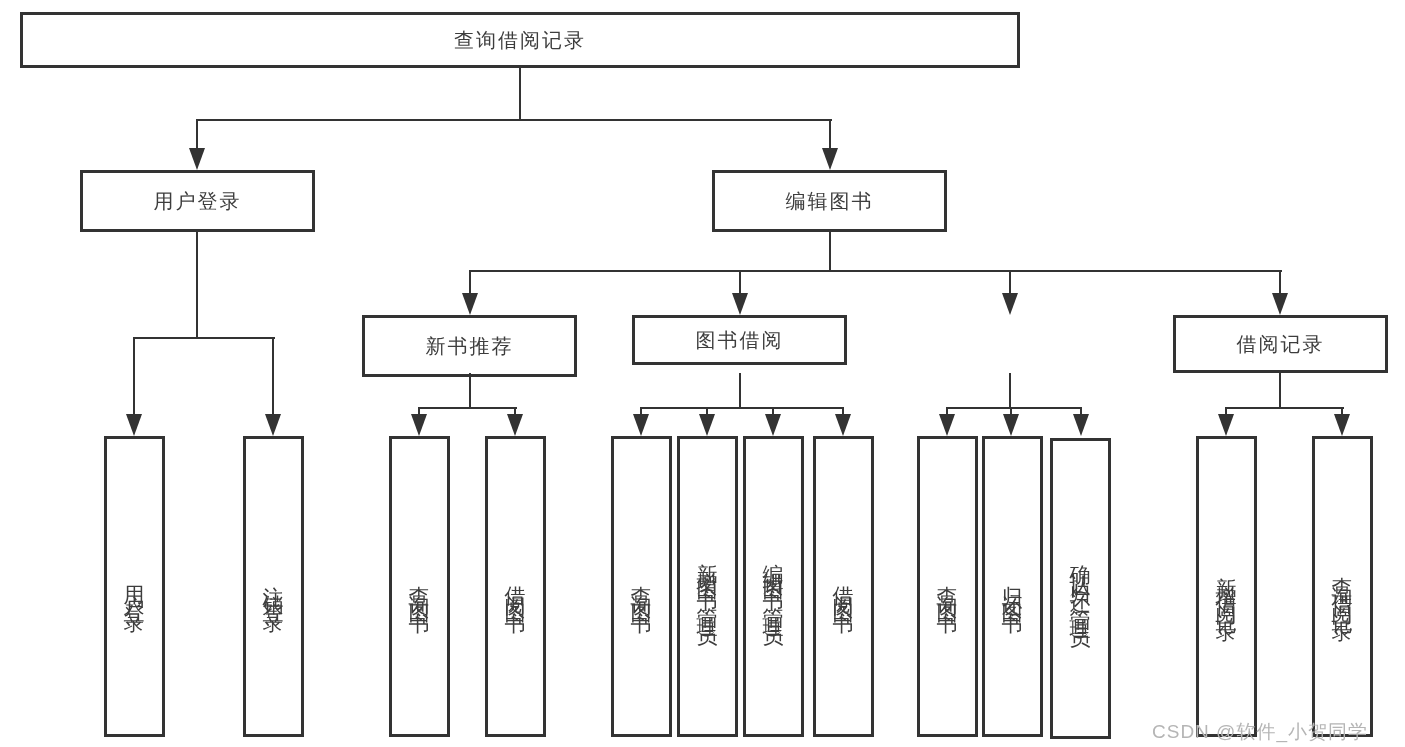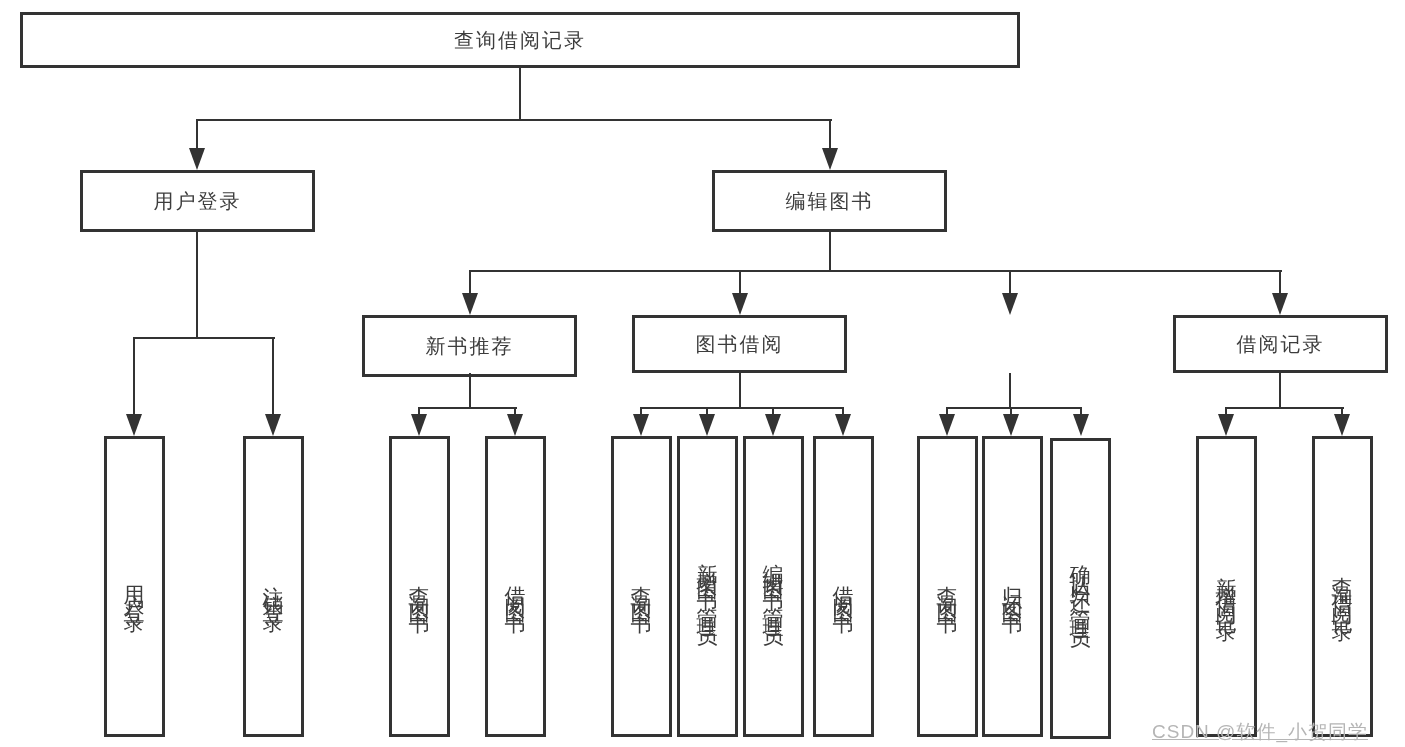--- a/index.html
+++ b/index.html
@@ -56,21 +56,20 @@
     white-space: nowrap;
   }
   .watermark {
     position: absolute;
     left: 1152px; top: 719px;
     font-size: 19px;
     color: var(--wm);
     letter-spacing: 1px;
     z-index: 10;
     white-space: nowrap;
-    text-decoration: underline;
   }
 </style>
 </head>
 <body>
 
 <div id="canvas">
 
   <div class="box" style="left:20px; top:12px; width:1000px; height:56px;">
     <span>查询借阅记录</span>
   </div>
@@ -103,21 +102,21 @@
   <div class="ln" style="left:739px; top:270px; width:2px; height:33px;"></div>
   <div class="arr" style="left:732px; top:293px;"></div>
   <div class="ln" style="left:1009px; top:270px; width:2px; height:33px;"></div>
   <div class="arr" style="left:1002px; top:293px;"></div>
   <div class="ln" style="left:1279px; top:270px; width:2px; height:33px;"></div>
   <div class="arr" style="left:1272px; top:293px;"></div>
 
   <div class="box" style="left:362px; top:315px; width:215px; height:62px;">
     <span>新书推荐</span>
   </div>
-  <div class="box" style="left:632px; top:315px; width:215px; height:58px;">
+  <div class="box" style="left:632px; top:315px; width:215px; height:50px;">
     <span>图书借阅</span>
   </div>
   <div class="box" style="left:1173px; top:315px; width:215px; height:58px;">
     <span>借阅记录</span>
   </div>
 
   <div class="ln" style="left:469px; top:373px; width:2px; height:36px;"></div>
   <div class="ln" style="left:418px; top:407px; width:99px; height:2px;"></div>
   <div class="ln" style="left:418px; top:407px; width:2px; height:17px;"></div>
   <div class="arr" style="left:411px; top:414px;"></div>

